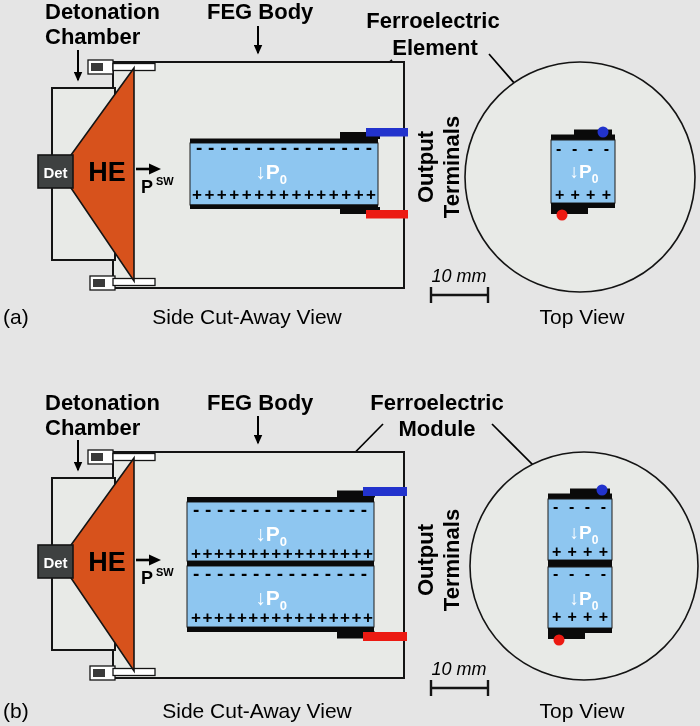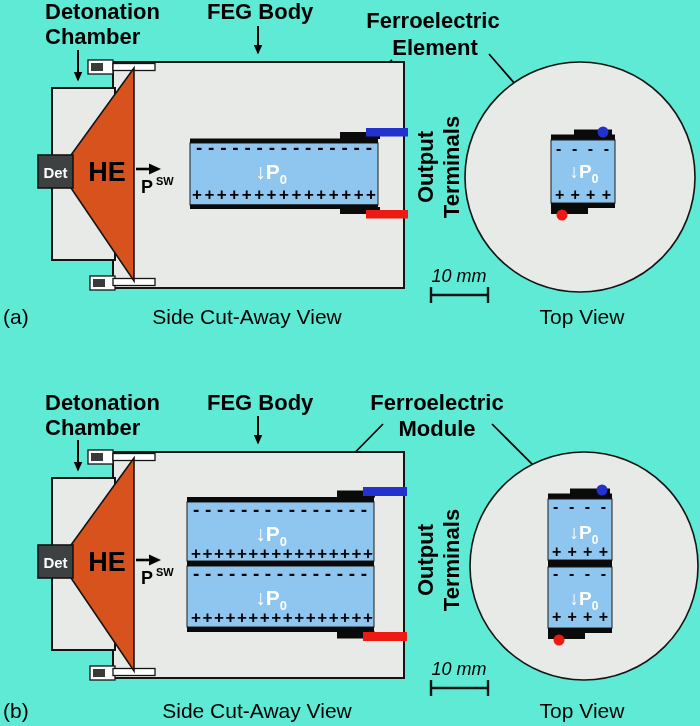--- a/index.html
+++ b/index.html
@@ -1,16 +1,16 @@
 <!DOCTYPE html>
 <html><head>
 <meta charset="utf-8">
 <style>
   html,body{margin:0;padding:0;background:#ffffff;}
-  .stage{position:relative;width:700px;height:726px;background:#5eead4;overflow:hidden;}
+  .stage{position:relative;width:700px;height:726px;background:#e5e5e5;overflow:hidden;}
   svg{display:block;}
   .t{font-family:"Liberation Sans","DejaVu Sans",sans-serif;fill:#000;}
   .b22{font-size:22px;font-weight:bold;}
   .b26{font-size:27px;font-weight:bold;}
   .b15w{font-size:15px;font-weight:bold;fill:#fff;}
   .b18{font-size:18px;font-weight:bold;}
   .b11{font-size:11px;font-weight:bold;}
   .r21{font-size:21px;}
   .i18{font-size:18px;font-style:italic;}
   .pol{font-size:21px;font-weight:bold;fill:#fff;}

